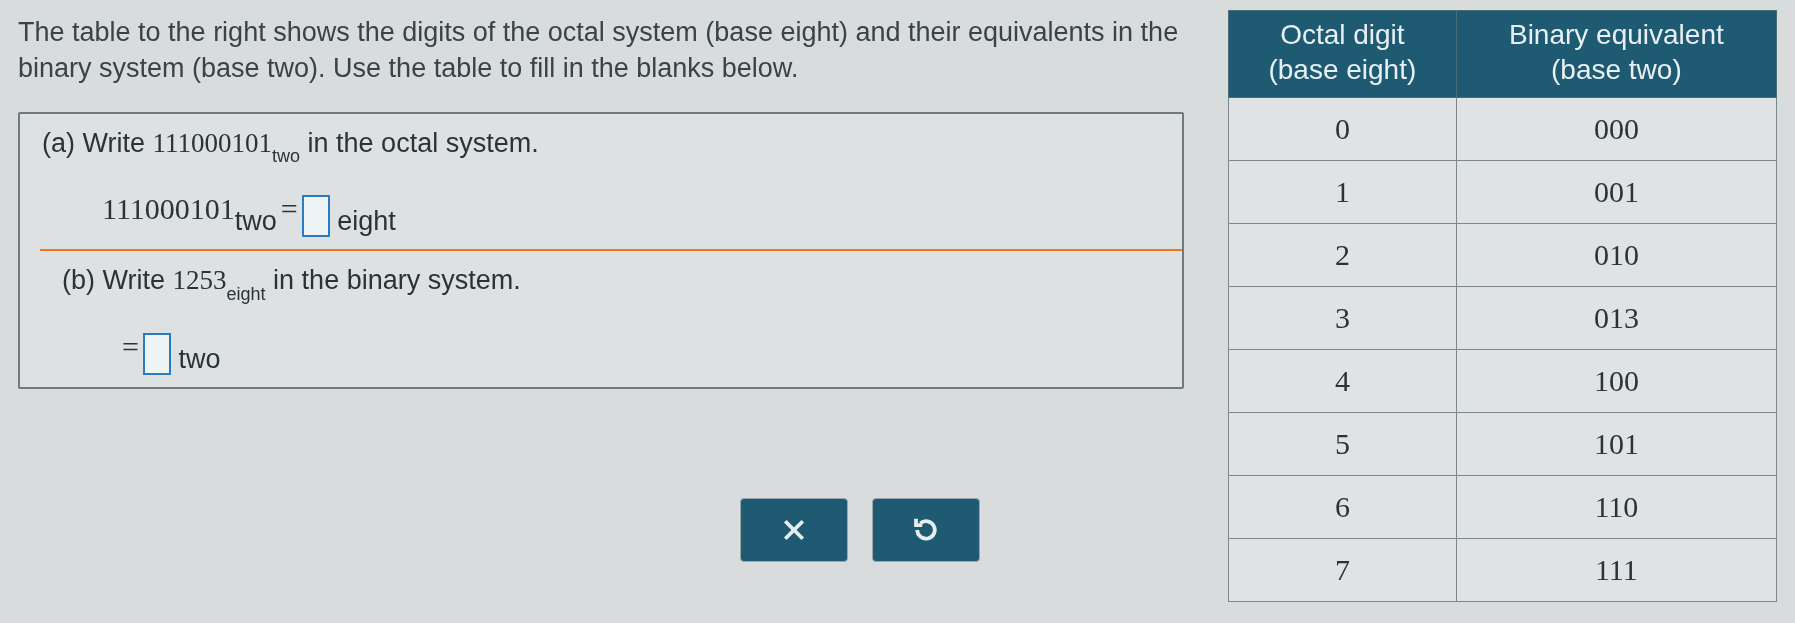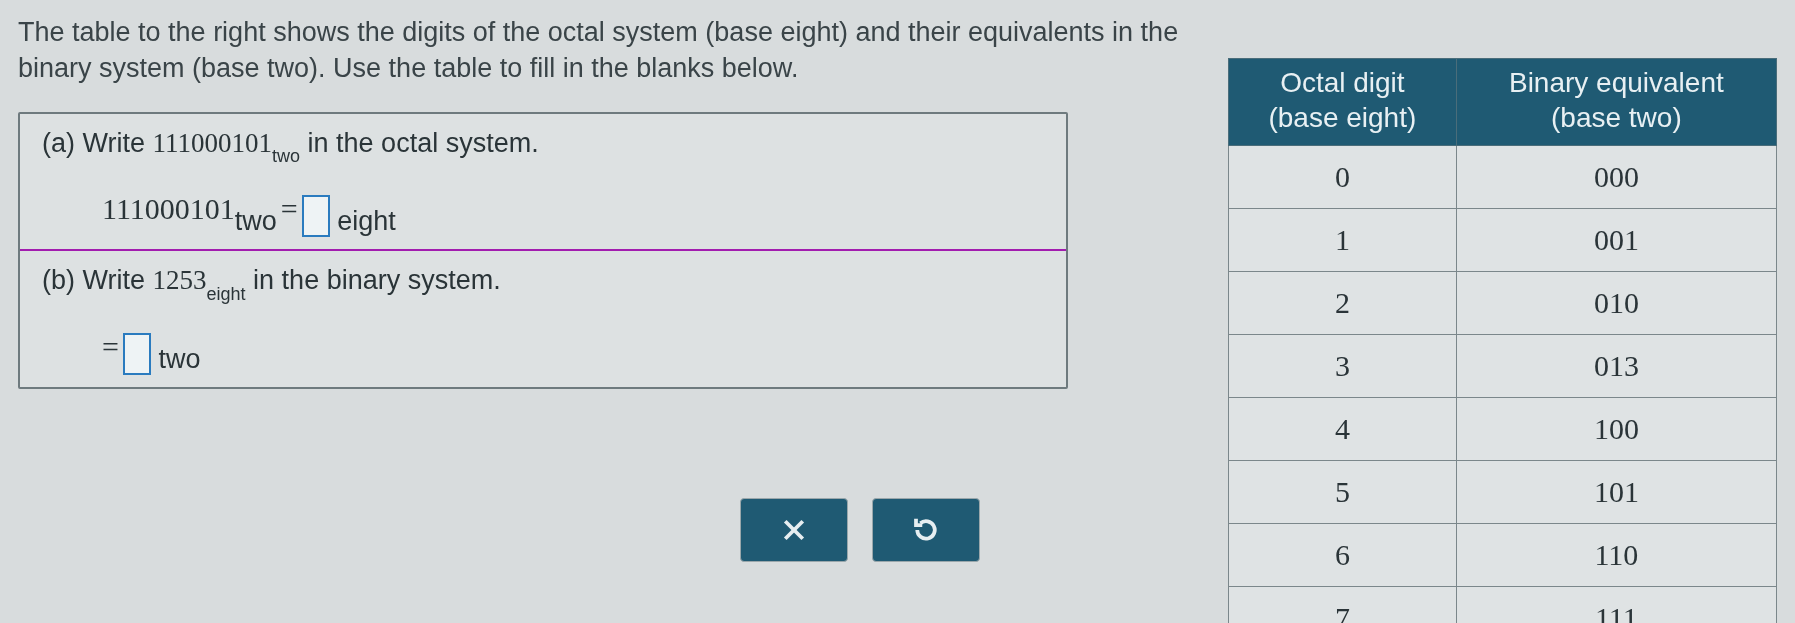--- a/index.html
+++ b/index.html
@@ -26,26 +26,26 @@
     font-size: 27px;
     line-height: 1.35;
     color: #3a4448;
     margin-bottom: 25px;
     padding-right: 10px;
   }
   .question-box {
     border: 2px solid #6e7a7e;
     background: #dde1e2;
     border-radius: 2px;
-    width: 1050px;
+    width: 1166px;
   }
   .q-part {
     padding: 14px 22px 16px 22px;
   }
-  .q-part + .q-part { border-top: 2px solid #a21caf; }
+  .q-part + .q-part { border-top: 2px solid #f97316; margin-left: 20px; }
   .q-prompt {
     font-size: 27px;
     color: #2a3438;
     margin-bottom: 28px;
   }
   .q-prompt .num { font-family: 'Times New Roman', serif; }
   .sub { font-size: 18px; vertical-align: sub; position: relative; top: 4px; }
   .eq-row {
     display: flex;
     align-items: baseline;
@@ -81,21 +81,20 @@
     font-size: 30px;
     display: flex;
     align-items: center;
     justify-content: center;
     border-radius: 4px;
     cursor: pointer;
   }
   .action-btn svg { width: 30px; height: 30px; fill: none; stroke: #e6eef1; stroke-width: 3; }
   .right-col {
     width: 549px;
-    margin-top: 48px;
   }
   table.conv {
     border-collapse: collapse;
     width: 100%;
     font-size: 28px;
   }
   table.conv th {
     background: #1f5a73;
     color: #e8f0f3;
     font-weight: normal;

